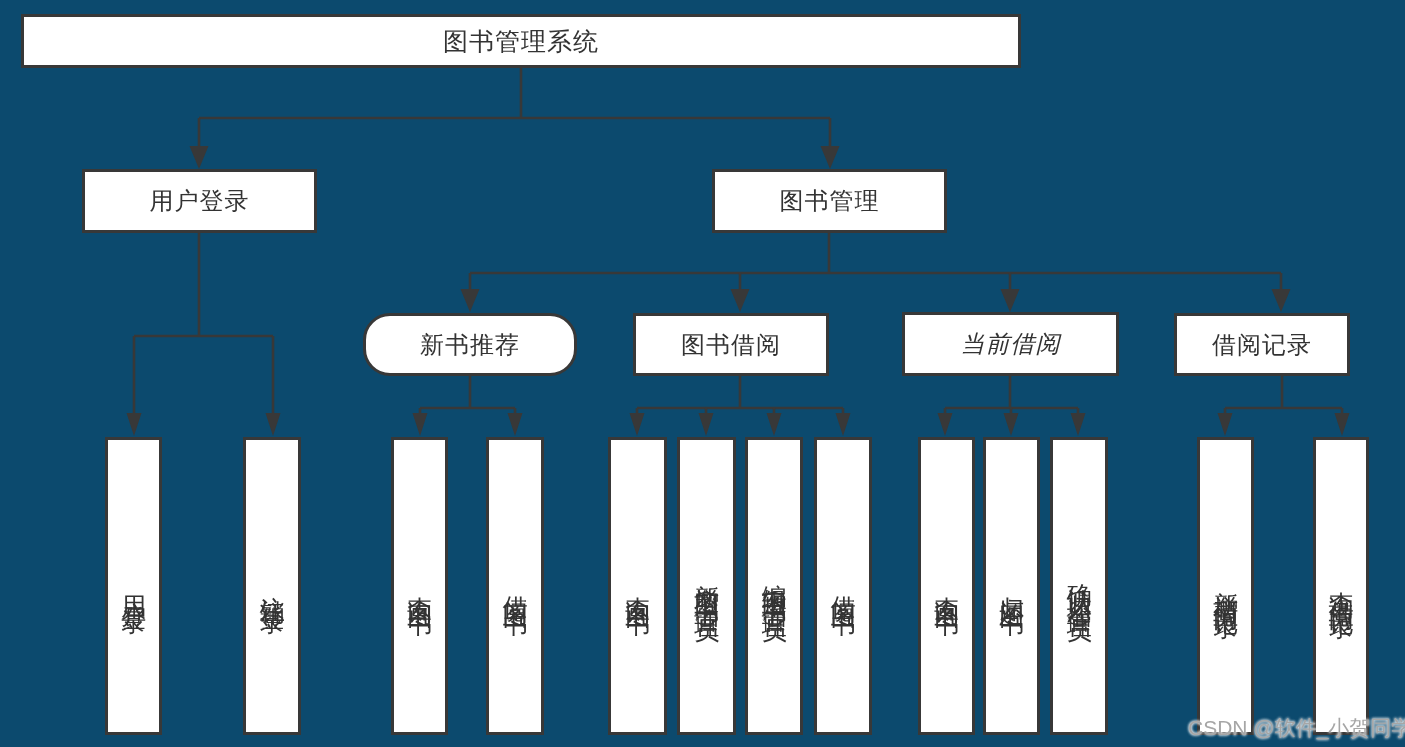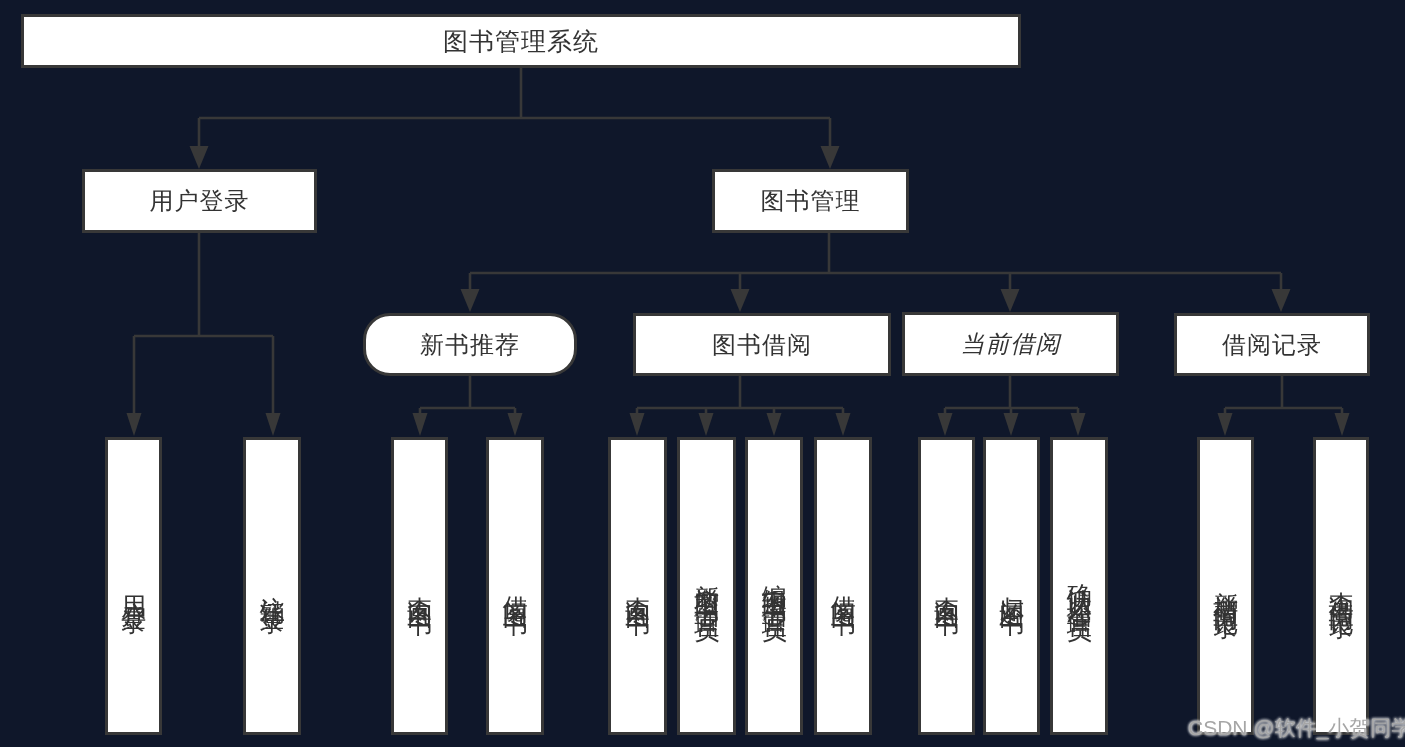--- a/index.html
+++ b/index.html
@@ -4,21 +4,21 @@
 <style>
   :root{
     --line:#383838;
     --text:#333333;
   }
   html,body{margin:0;padding:0;background:#ffffff;}
   body{font-family:"Liberation Sans","DejaVu Sans",sans-serif;}
   .stage{
     position:relative;
     width:1405px;height:747px;
-    background:#0f172a;
+    background:#0c4a6e;
     overflow:hidden;
   }
   .wires{position:absolute;left:0;top:0;z-index:1;}
   .node{
     position:absolute;
     box-sizing:border-box;
     background:#ffffff;
     border:3px solid var(--line);
     display:flex;
     align-items:center;
@@ -122,34 +122,34 @@
     </g>
   </svg>
 
   <div class="node hbox rootbox" style="left:21px;top:14px;width:1000px;height:54px;">
     <span>图书管理系统</span>
   </div>
 
   <div class="node hbox" style="left:82px;top:169px;width:235px;height:64px;">
     <span>用户登录</span>
   </div>
-  <div class="node hbox" style="left:712px;top:169px;width:197px;height:64px;justify-content:center;">
+  <div class="node hbox" style="left:712px;top:169px;width:235px;height:64px;justify-content:center;">
     <span>图书管理</span>
   </div>
 
   <div class="node hbox" style="left:363px;top:313px;width:214px;height:63px;border-radius:27px;">
     <span>新书推荐</span>
   </div>
-  <div class="node hbox" style="left:633px;top:313px;width:258px;height:63px;">
+  <div class="node hbox" style="left:633px;top:313px;width:196px;height:63px;">
     <span>图书借阅</span>
   </div>
   <div class="node hbox" style="left:902px;top:312px;width:217px;height:64px;font-style:italic;">
     <span>当前借阅</span>
   </div>
-  <div class="node hbox" style="left:1174px;top:313px;width:196px;height:63px;justify-content:center;">
+  <div class="node hbox" style="left:1174px;top:313px;width:176px;height:63px;justify-content:center;">
     <span>借阅记录</span>
   </div>
 
   <div class="node vbox" style="left:105px;top:437px;width:57px;height:298px;">
     <span>用户登录</span>
   </div>
   <div class="node vbox" style="left:243px;top:437px;width:58px;height:298px;">
     <span>注销登录</span>
   </div>
 

